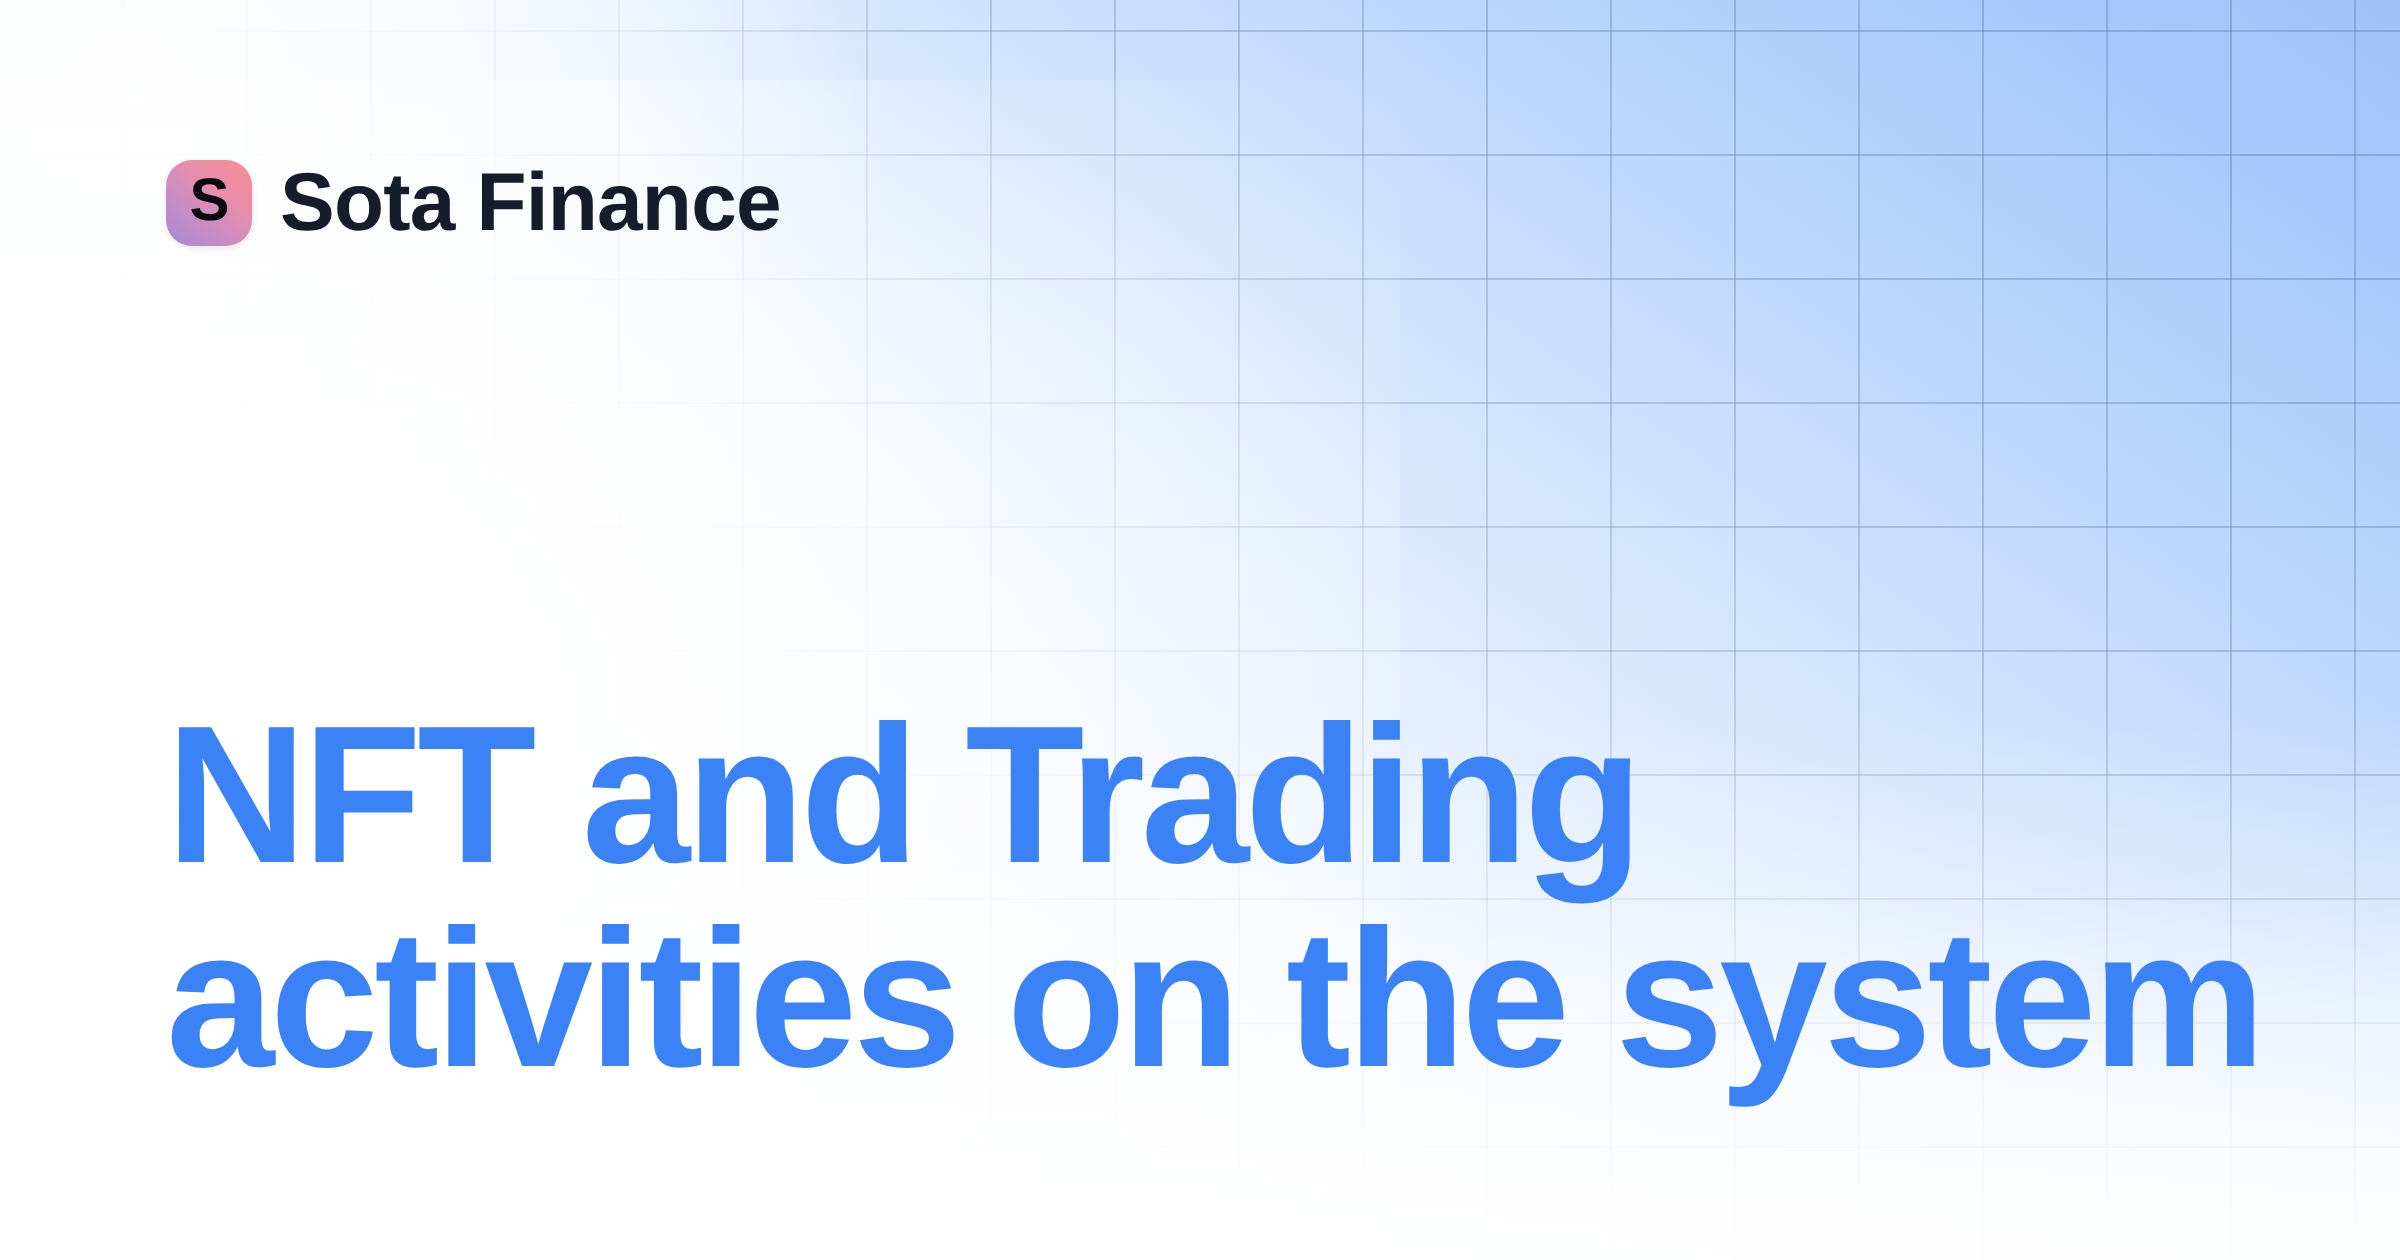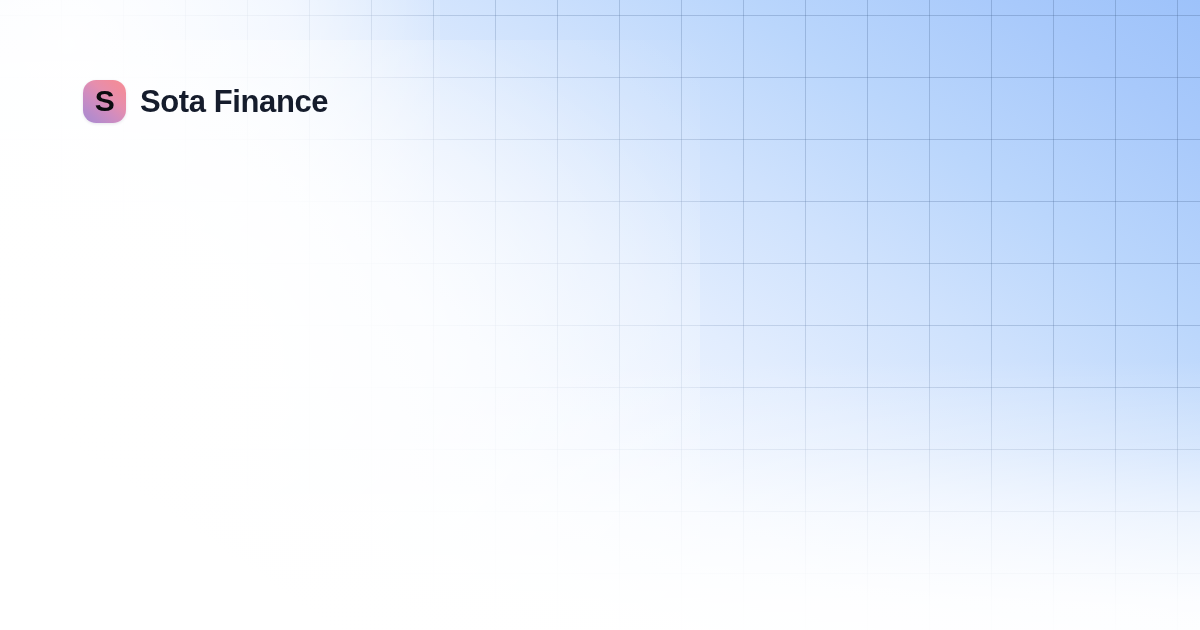--- a/index.html
+++ b/index.html
@@ -156,21 +156,21 @@
     font-size: 30px;
     font-weight: 700;
     line-height: 1;
     color: #0b0b0f;
     letter-spacing: -0.5px;
     transform: translateY(-1px);
   }
 
   .brand-name {
     font-family: "Liberation Sans", "DejaVu Sans", sans-serif;
-    font-size: 31px;
+    font-size: 41px;
     font-weight: 700;
     line-height: 1;
     color: #151c2c;
     letter-spacing: -0.4px;
     white-space: nowrap;
   }
 
   
   .headline {
     position: absolute;
@@ -208,15 +208,19 @@
 
   <div class="content">
 
     <div class="brand">
       <div class="brand-mark">
         <span class="brand-mark-letter">S</span>
       </div>
       <span class="brand-name">Sota Finance</span>
     </div>
 
+    <div class="headline">
+      <div class="headline-line">NFT and Trading</div>
+      <div class="headline-line">activities on the system</div>
+    </div>
 
   </div>
 </div>
 
 </body></html>

